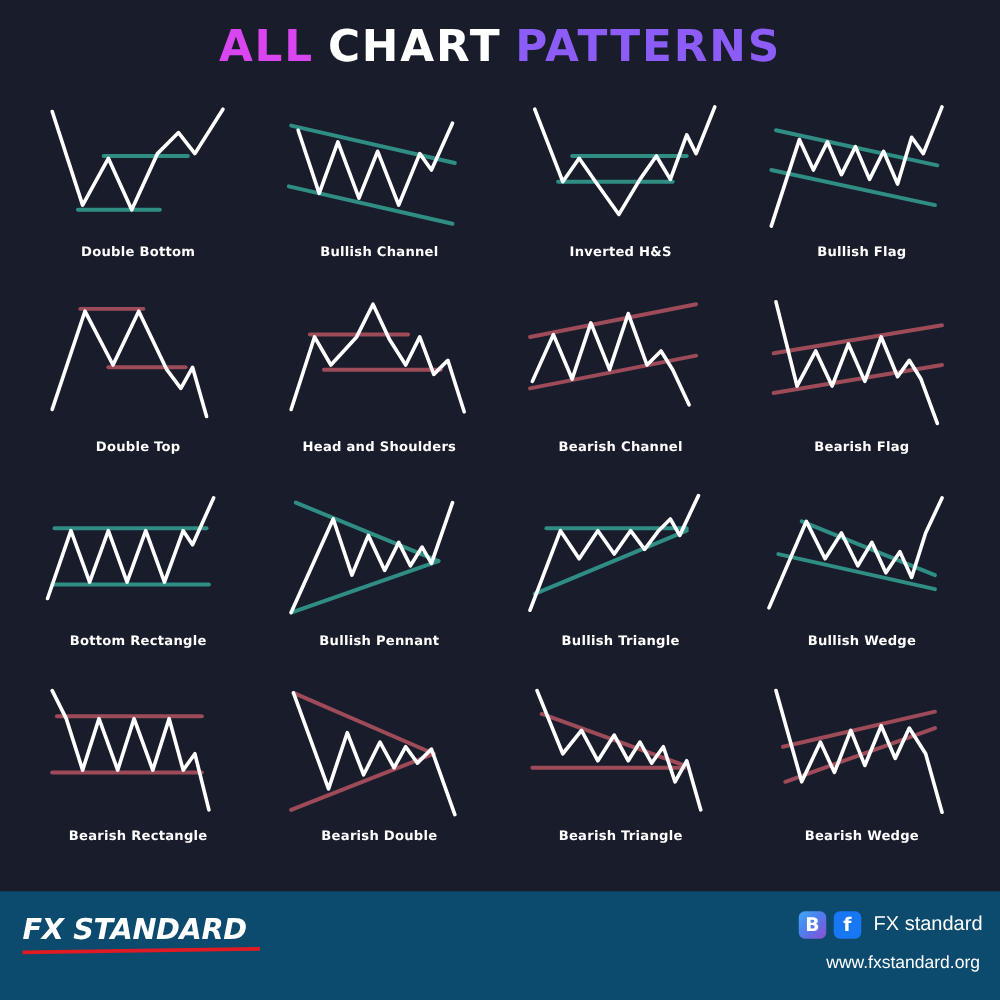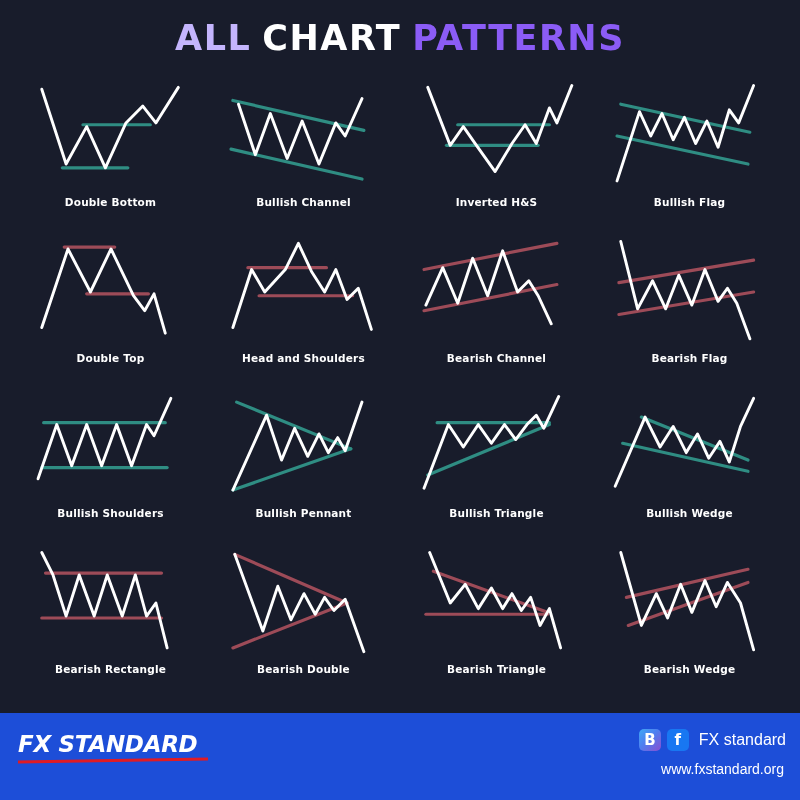--- a/index.html
+++ b/index.html
@@ -28,21 +28,21 @@
     align-items: center;
     justify-content: center;
   }
   #title {
     font-size: 35px;
     font-weight: 900;
     letter-spacing: 1.5px;
     white-space: nowrap;
     font-family: "DejaVu Sans", sans-serif;
   }
-  #title .w1 { color: #c4b5fd; margin-top: 24px; }
+  #title .w1 { color: #d946ef; margin-top: 24px; }
   #title .w2 { color: #ffffff; }
   #title .w3 { color: #8b5cf6; }
   #title .sp { display: inline-block; width: 11px; }
 
   
   #grid {
     position: absolute;
     left: 14px;
     top: 78px;
     width: 772px;
@@ -94,21 +94,21 @@
     stroke-linecap: round;
   }
 
   
   #footer {
     position: absolute;
     left: 0;
     top: 713px;
     width: 800px;
     height: 87px;
-    background: #1d4ed8;
+    background: #0c4a6e;
   }
   #brand {
     position: absolute;
     left: 18px;
     top: 18px;
   }
   #brand-name {
     color: #ffffff;
     font-size: 23px;
     font-weight: 900;
@@ -235,21 +235,21 @@
           <polyline points="14,8 32,80 48,50 62,80 76,44 90,76 104,38 118,72 128,58 138,74 152,112" class="price"></polyline>
         </svg>
         <div class="label">Bearish Flag</div>
       </div>
       <div class="cell">
         <svg viewBox="0 0 176 124">
           <line x1="16" y1="36" x2="146" y2="36" class="bull"></line>
           <line x1="14" y1="84" x2="148" y2="84" class="bull"></line>
           <polyline points="10,96 30,38 46,82 62,38 78,82 94,38 110,82 126,38 134,50 152,10" class="price"></polyline>
         </svg>
-        <div class="label">Bullish Shoulders</div>
+        <div class="label">Bottom Rectangle</div>
       </div>
       <div class="cell">
         <svg viewBox="0 0 176 124">
           <line x1="16" y1="14" x2="138" y2="64" class="bull"></line>
           <line x1="12" y1="108" x2="138" y2="64" class="bull"></line>
           <polyline points="12,108 48,28 64,76 78,42 92,72 104,48 114,68 124,52 132,66 150,14" class="price"></polyline>
         </svg>
         <div class="label">Bullish Pennant</div>
       </div>
       <div class="cell">

